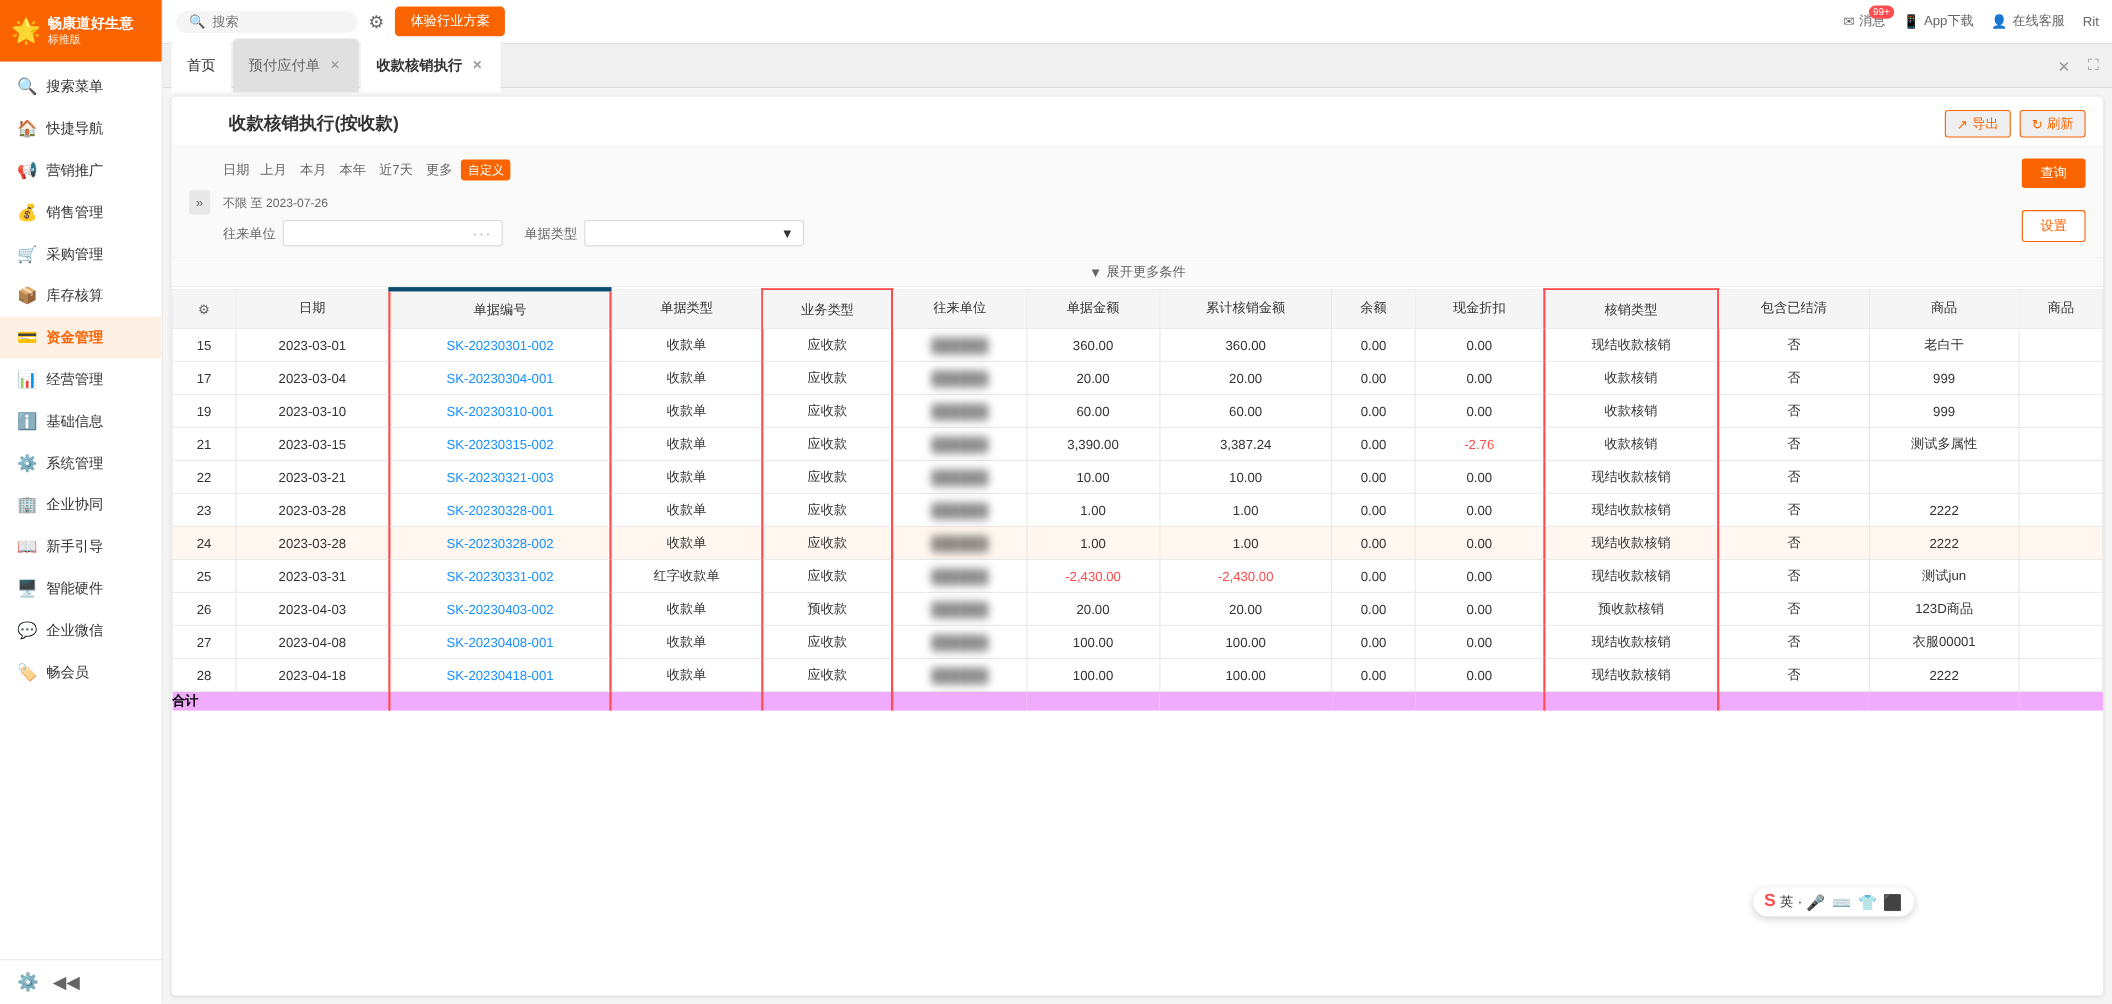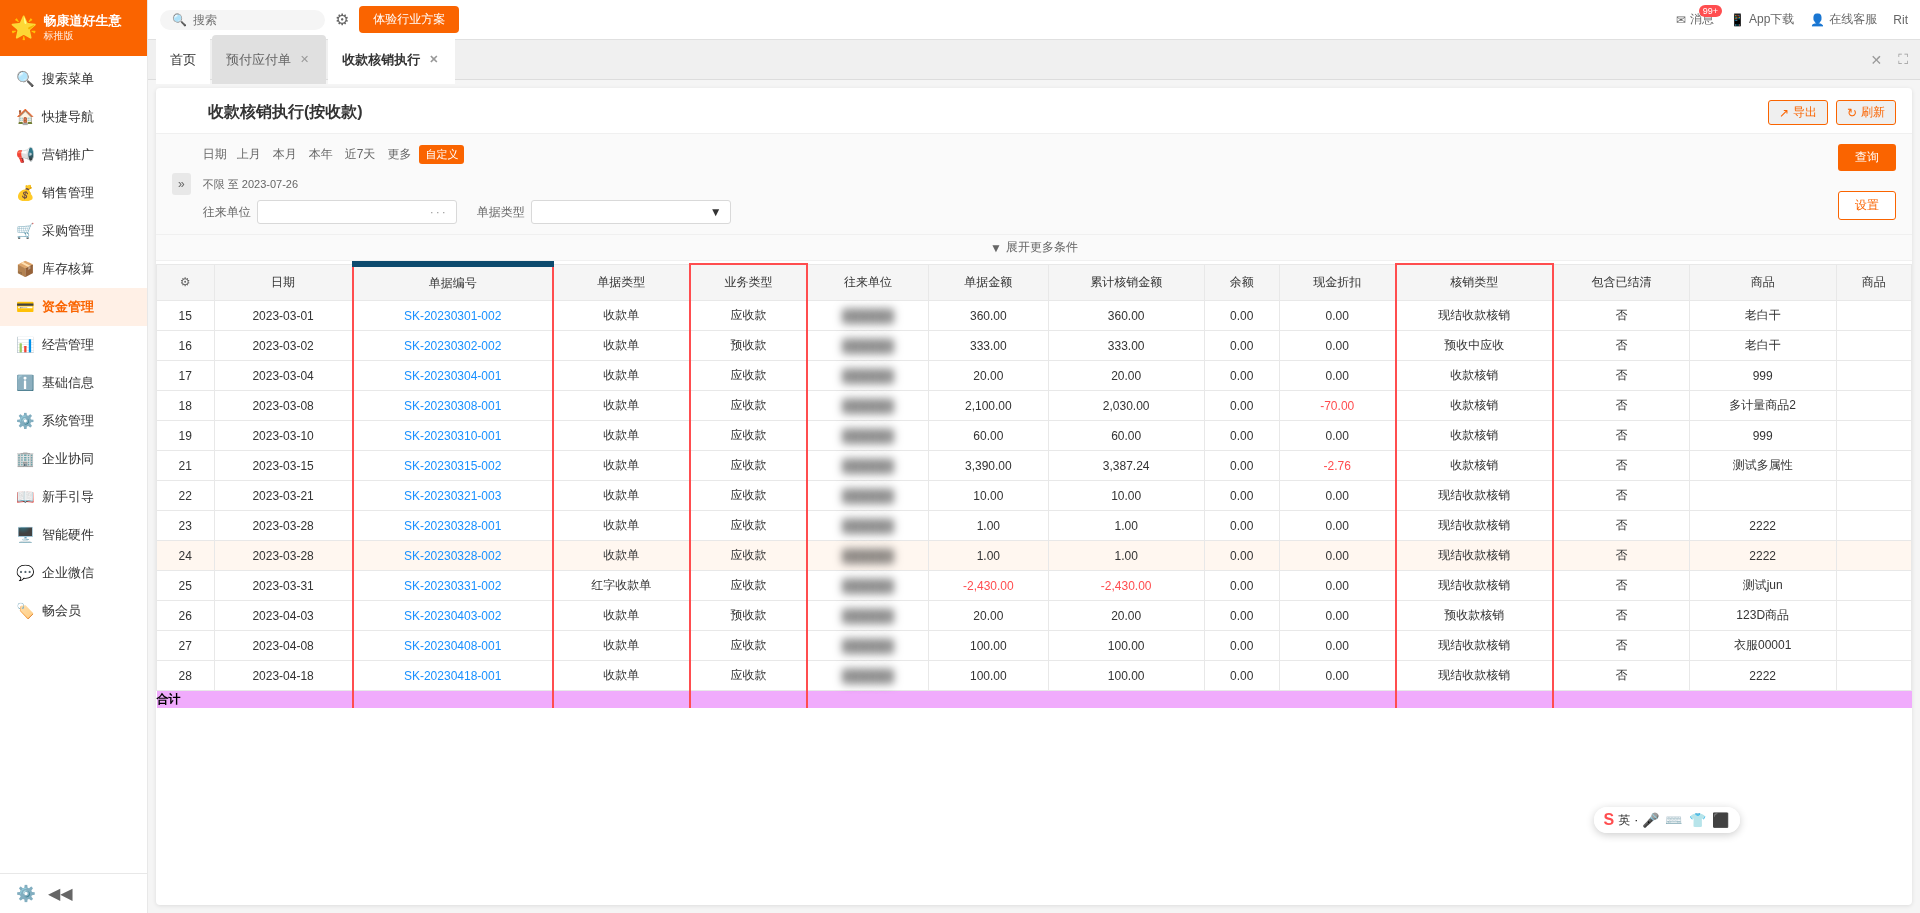--- a/index.html
+++ b/index.html
@@ -289,21 +289,21 @@
         <span>展开更多条件</span>
       </span>
     </div>
 
     <div class="table-wrap">
       <table>
         <thead>
           <tr>
             <th class="settings-icon-cell">⚙</th>
             <th>日期</th>
-            <th class="col-order-no-header" style="border-top:6px solid #0c4a6e;">单据编号</th>
+            <th class="col-order-no-header" style="border-top:4px solid #0c4a6e;">单据编号</th>
             <th>单据类型</th>
             <th class="col-biz-type-header" style="border-top:2px solid #ff4d4f;">业务类型</th>
             <th>往来单位</th>
             <th>单据金额</th>
             <th>累计核销金额</th>
             <th>余额</th>
             <th>现金折扣</th>
             <th class="col-verify-type-header" style="border-top:2px solid #ff4d4f;">核销类型</th>
             <th>包含已结清</th>
             <th>商品</th>
@@ -321,65 +321,33 @@
               <td>360.00</td>
               <td>360.00</td>
               <td>0.00</td>
               <td>0.00</td>
               <td class="col-verify-type">现结收款核销</td>
               <td>否</td>
               <td>老白干</td>
               <td></td>
             </tr>
             <tr>
-              <td>16</td>
-              <td>2023-03-02</td>
-              <td class="link-cell col-order-no"><a class="link-cell" href="#">SK-20230302-002</a></td>
-              <td>收款单</td>
-              <td class="col-biz-type">预收款</td>
-              <td style="color: transparent; text-shadow: rgba(0, 0, 0, 0.5) 0px 0px 8px; user-select: none;">██████</td>
-              <td>333.00</td>
-              <td>333.00</td>
-              <td>0.00</td>
-              <td>0.00</td>
-              <td class="col-verify-type">预收中应收</td>
-              <td>否</td>
-              <td>老白干</td>
-              <td></td>
-            </tr>
-            <tr>
               <td>17</td>
               <td>2023-03-04</td>
               <td class="link-cell col-order-no"><a class="link-cell" href="#">SK-20230304-001</a></td>
               <td>收款单</td>
               <td class="col-biz-type">应收款</td>
               <td style="color: transparent; text-shadow: rgba(0, 0, 0, 0.5) 0px 0px 8px; user-select: none;">██████</td>
               <td>20.00</td>
               <td>20.00</td>
               <td>0.00</td>
               <td>0.00</td>
               <td class="col-verify-type">收款核销</td>
               <td>否</td>
               <td>999</td>
-              <td></td>
-            </tr>
-            <tr>
-              <td>18</td>
-              <td>2023-03-08</td>
-              <td class="link-cell col-order-no"><a class="link-cell" href="#">SK-20230308-001</a></td>
-              <td>收款单</td>
-              <td class="col-biz-type">应收款</td>
-              <td style="color: transparent; text-shadow: rgba(0, 0, 0, 0.5) 0px 0px 8px; user-select: none;">██████</td>
-              <td>2,100.00</td>
-              <td>2,030.00</td>
-              <td>0.00</td>
-              <td class="negative">-70.00</td>
-              <td class="col-verify-type">收款核销</td>
-              <td>否</td>
-              <td>多计量商品2</td>
               <td></td>
             </tr>
             <tr>
               <td>19</td>
               <td>2023-03-10</td>
               <td class="link-cell col-order-no"><a class="link-cell" href="#">SK-20230310-001</a></td>
               <td>收款单</td>
               <td class="col-biz-type">应收款</td>
               <td style="color: transparent; text-shadow: rgba(0, 0, 0, 0.5) 0px 0px 8px; user-select: none;">██████</td>
               <td>60.00</td>

